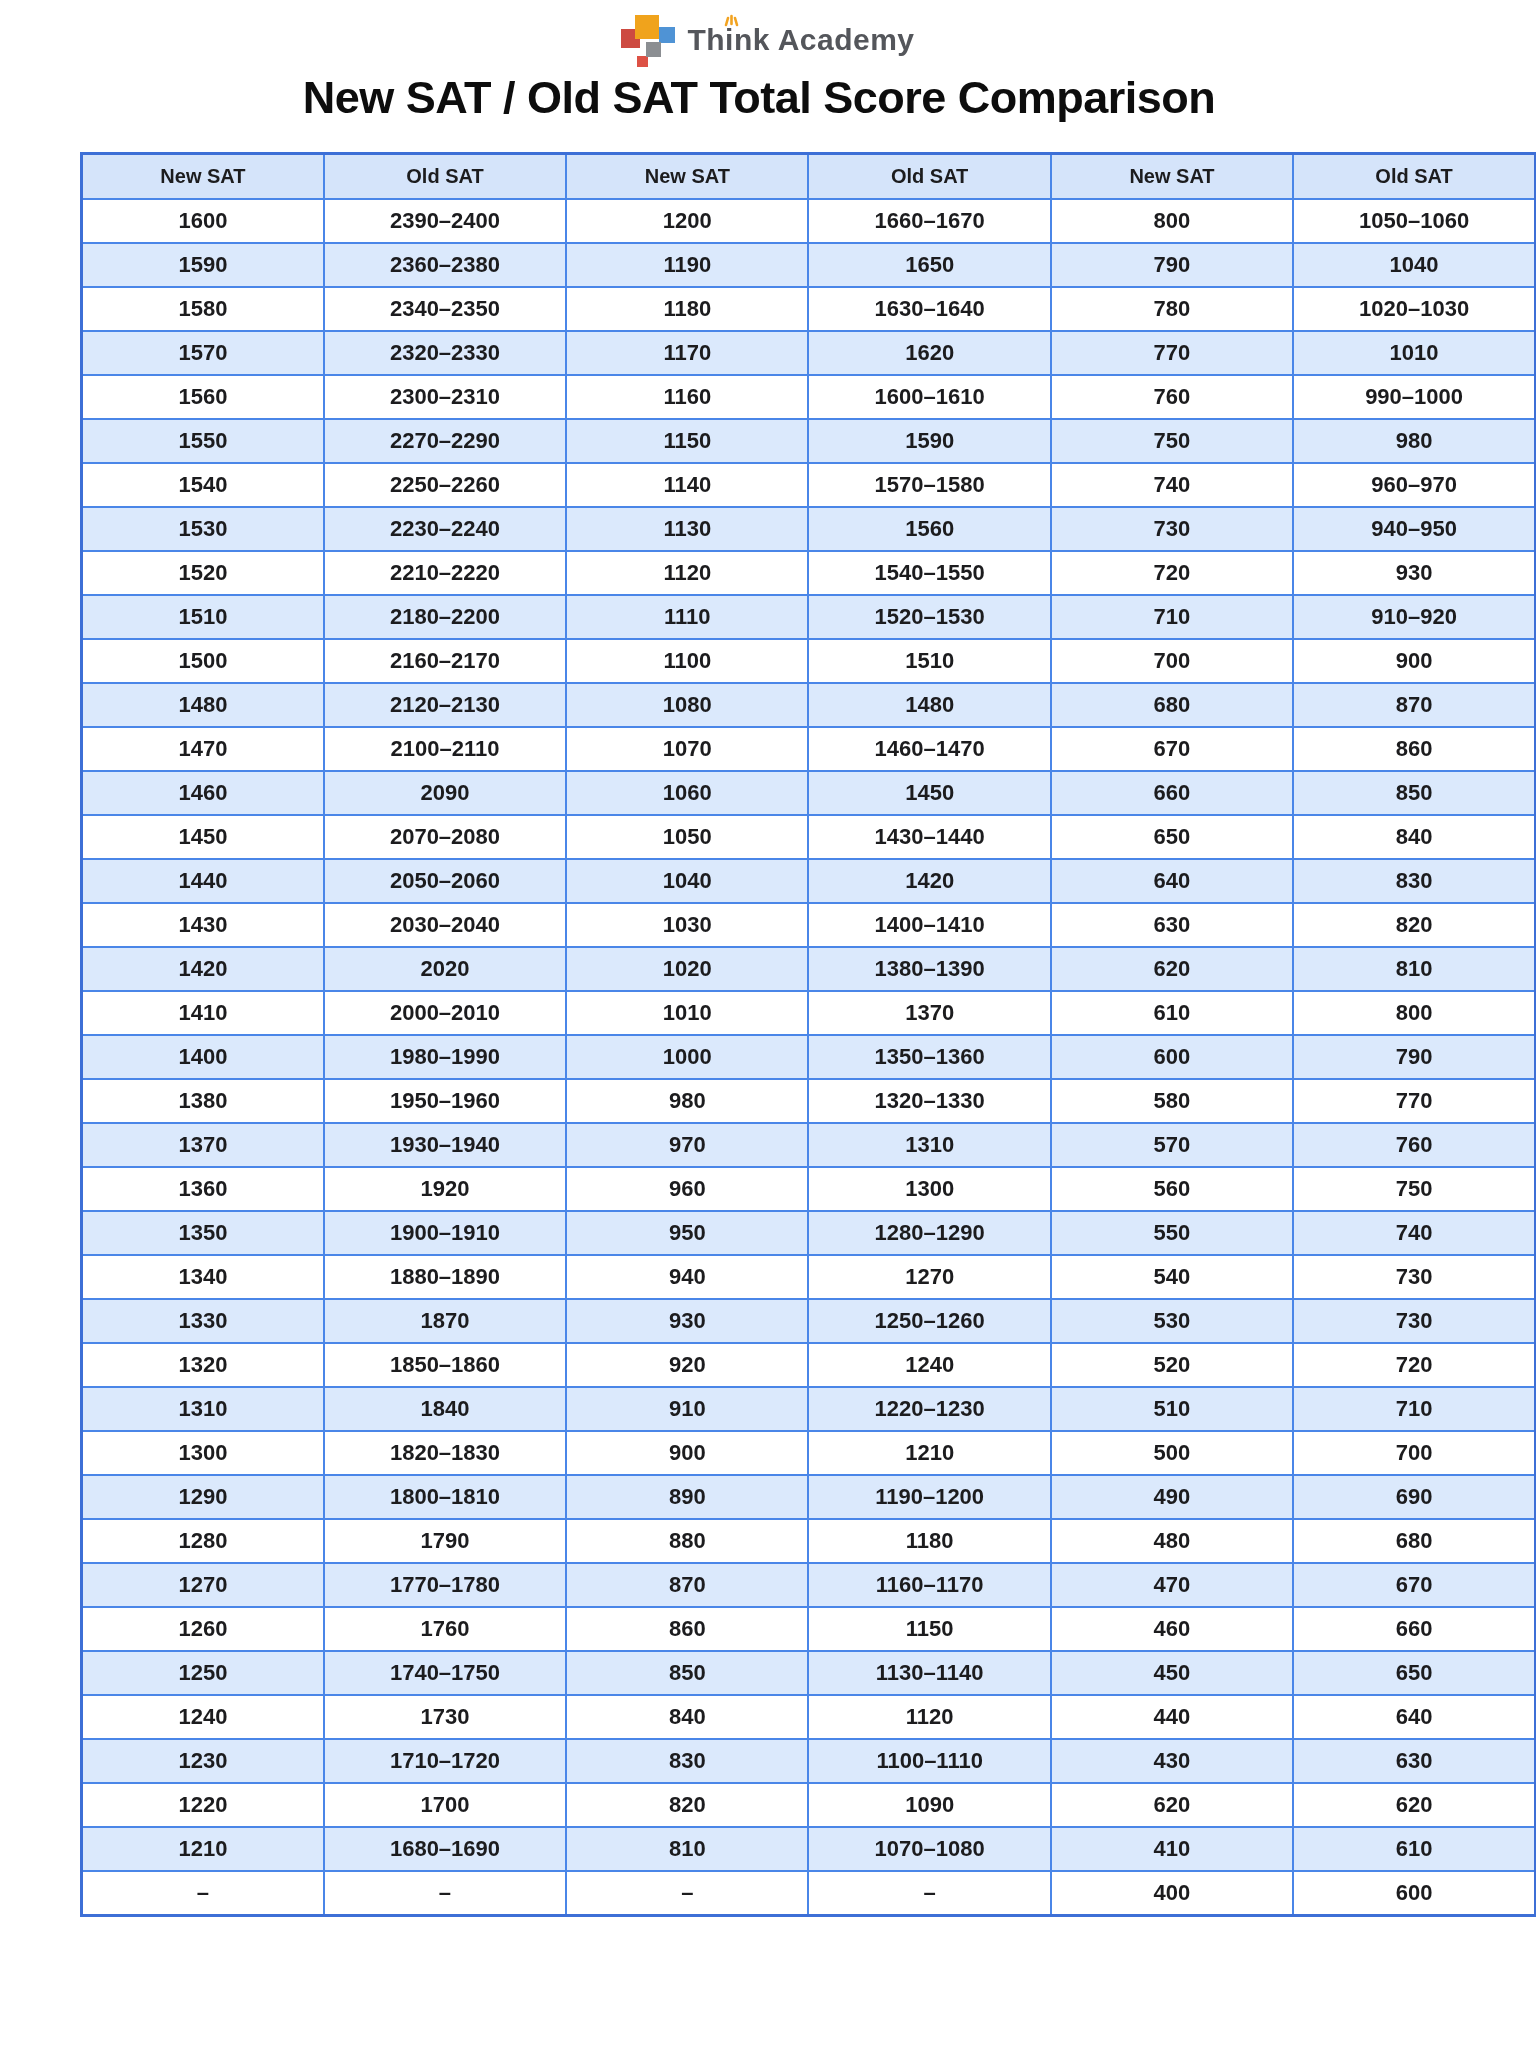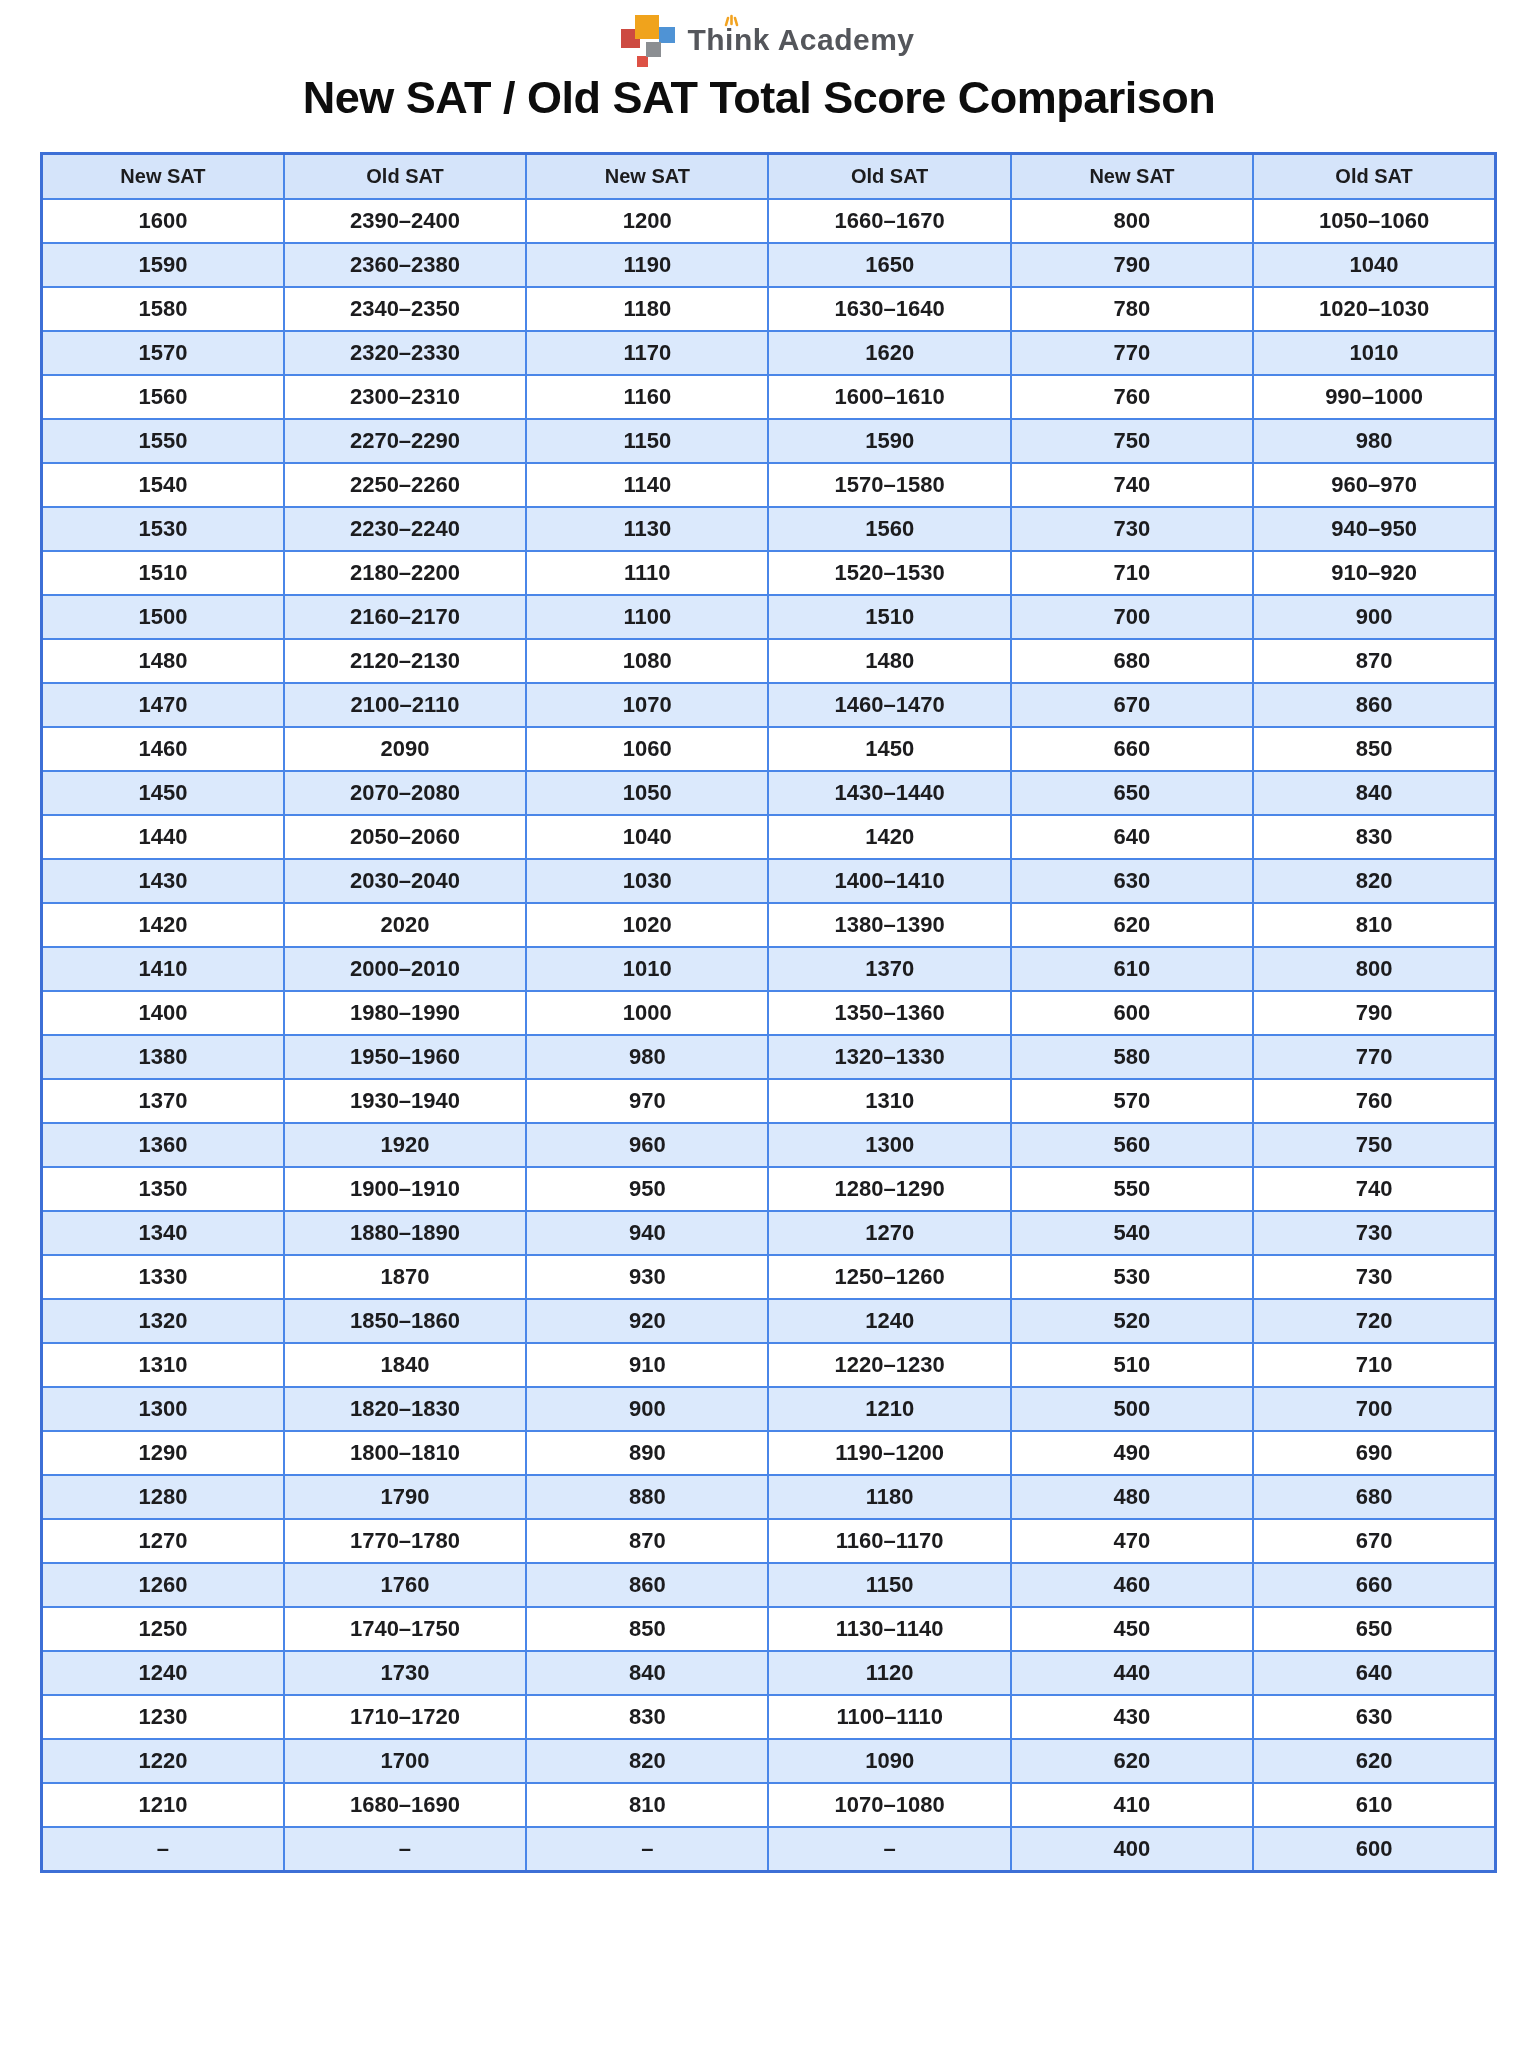--- a/index.html
+++ b/index.html
@@ -67,20 +67,21 @@
     color: var(--title-color);
   }
   .table-wrap {
     margin: 28px 39px 0 40px;
   }
   table.score-table {
     width: 100%;
     border-collapse: collapse;
     table-layout: fixed;
     border: 3px solid var(--table-border-outer);
+    margin-left: 40px;
   }
   table.score-table th,
   table.score-table td {
     border: 2px solid var(--table-border);
     text-align: center;
     vertical-align: middle;
     color: var(--cell-text);
     font-weight: 700;
     padding: 0;
   }
@@ -192,20 +193,28 @@
           </tr>
           <tr>
             <td>1530</td>
             <td>2230–2240</td>
             <td>1130</td>
             <td>1560</td>
             <td>730</td>
             <td>940–950</td>
           </tr>
           <tr>
+            <td>1520</td>
+            <td>2210–2220</td>
+            <td>1120</td>
+            <td>1540–1550</td>
+            <td>720</td>
+            <td>930</td>
+          </tr>
+          <tr>
             <td>1510</td>
             <td>2180–2200</td>
             <td>1110</td>
             <td>1520–1530</td>
             <td>710</td>
             <td>910–920</td>
           </tr>
           <tr>
             <td>1500</td>
             <td>2160–2170</td>

